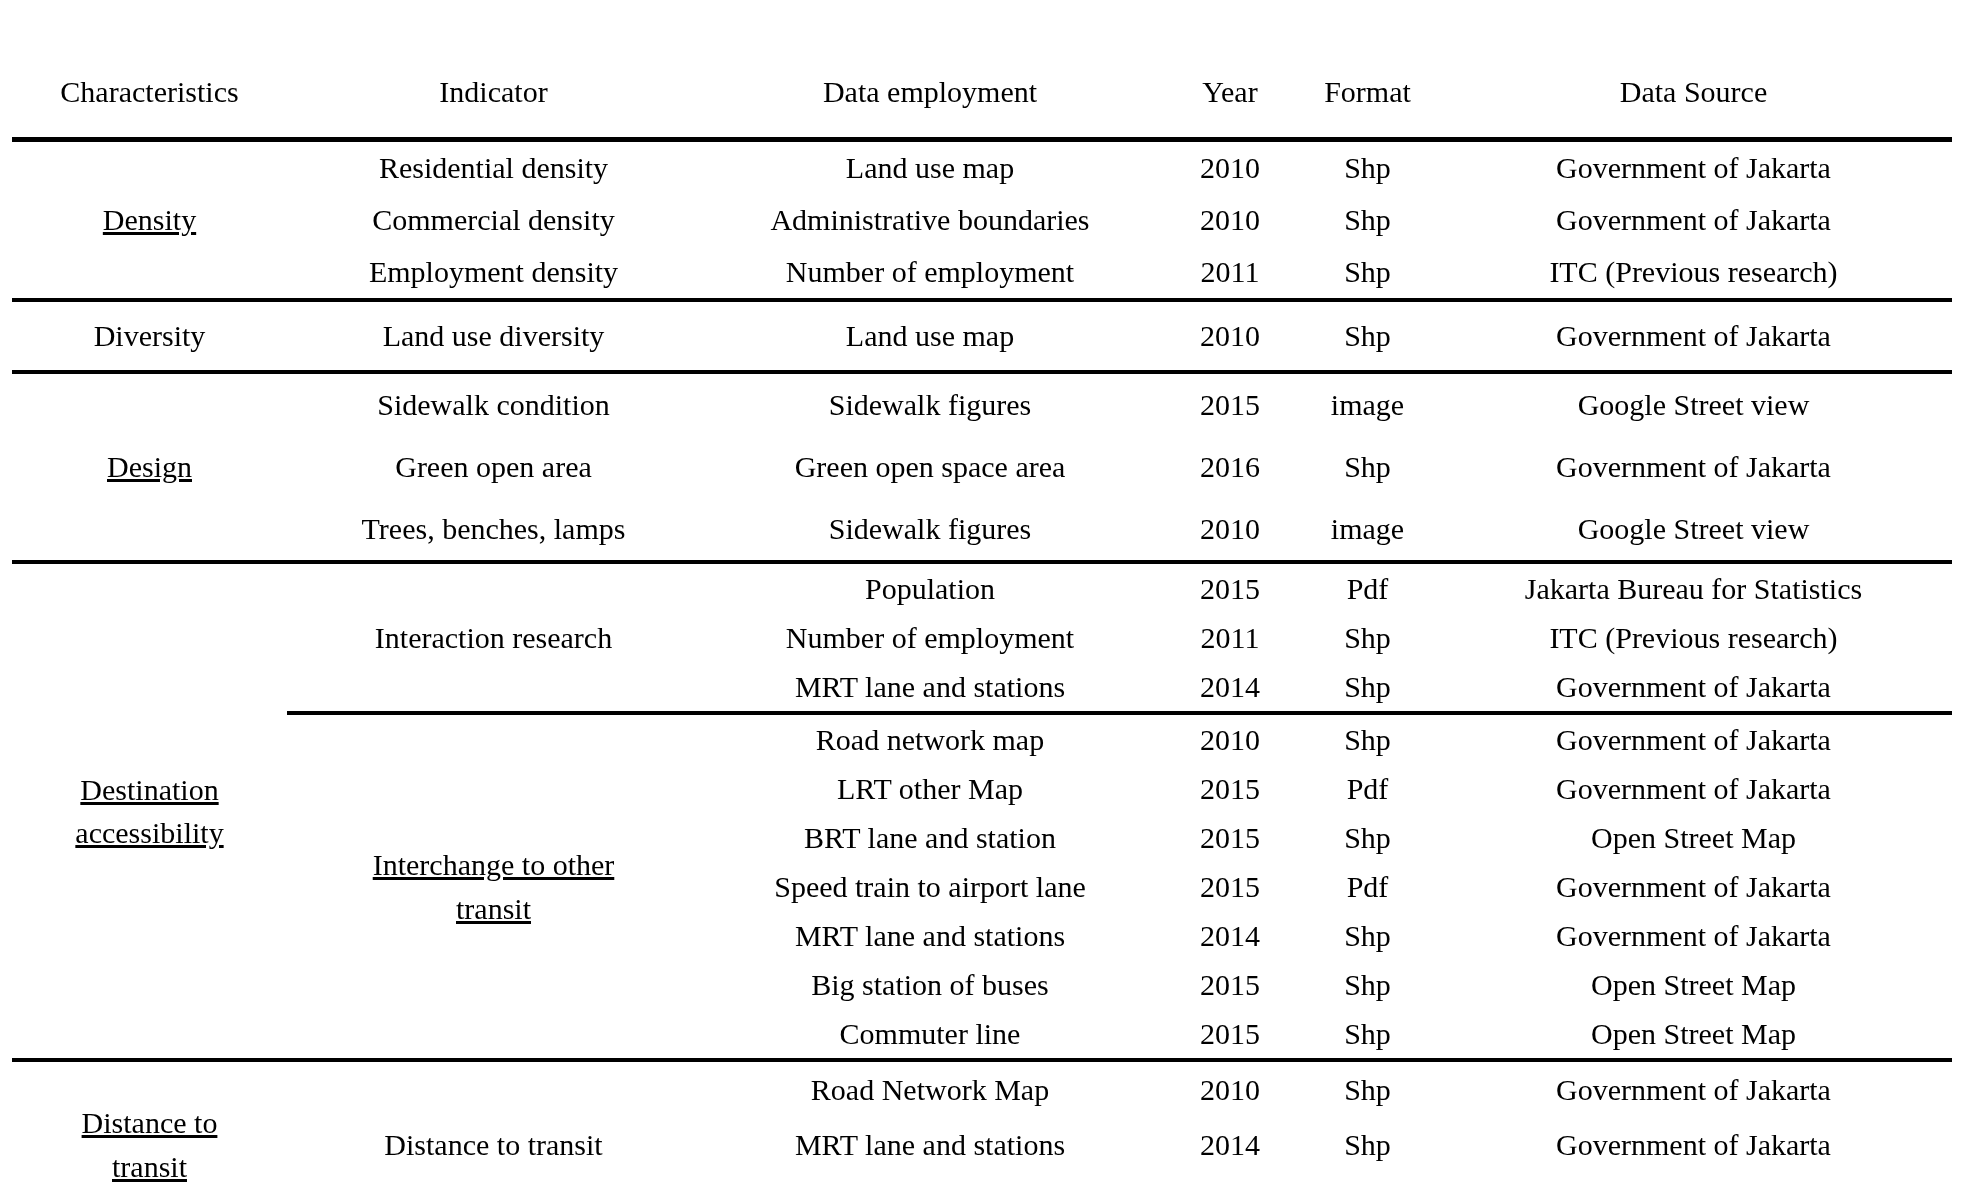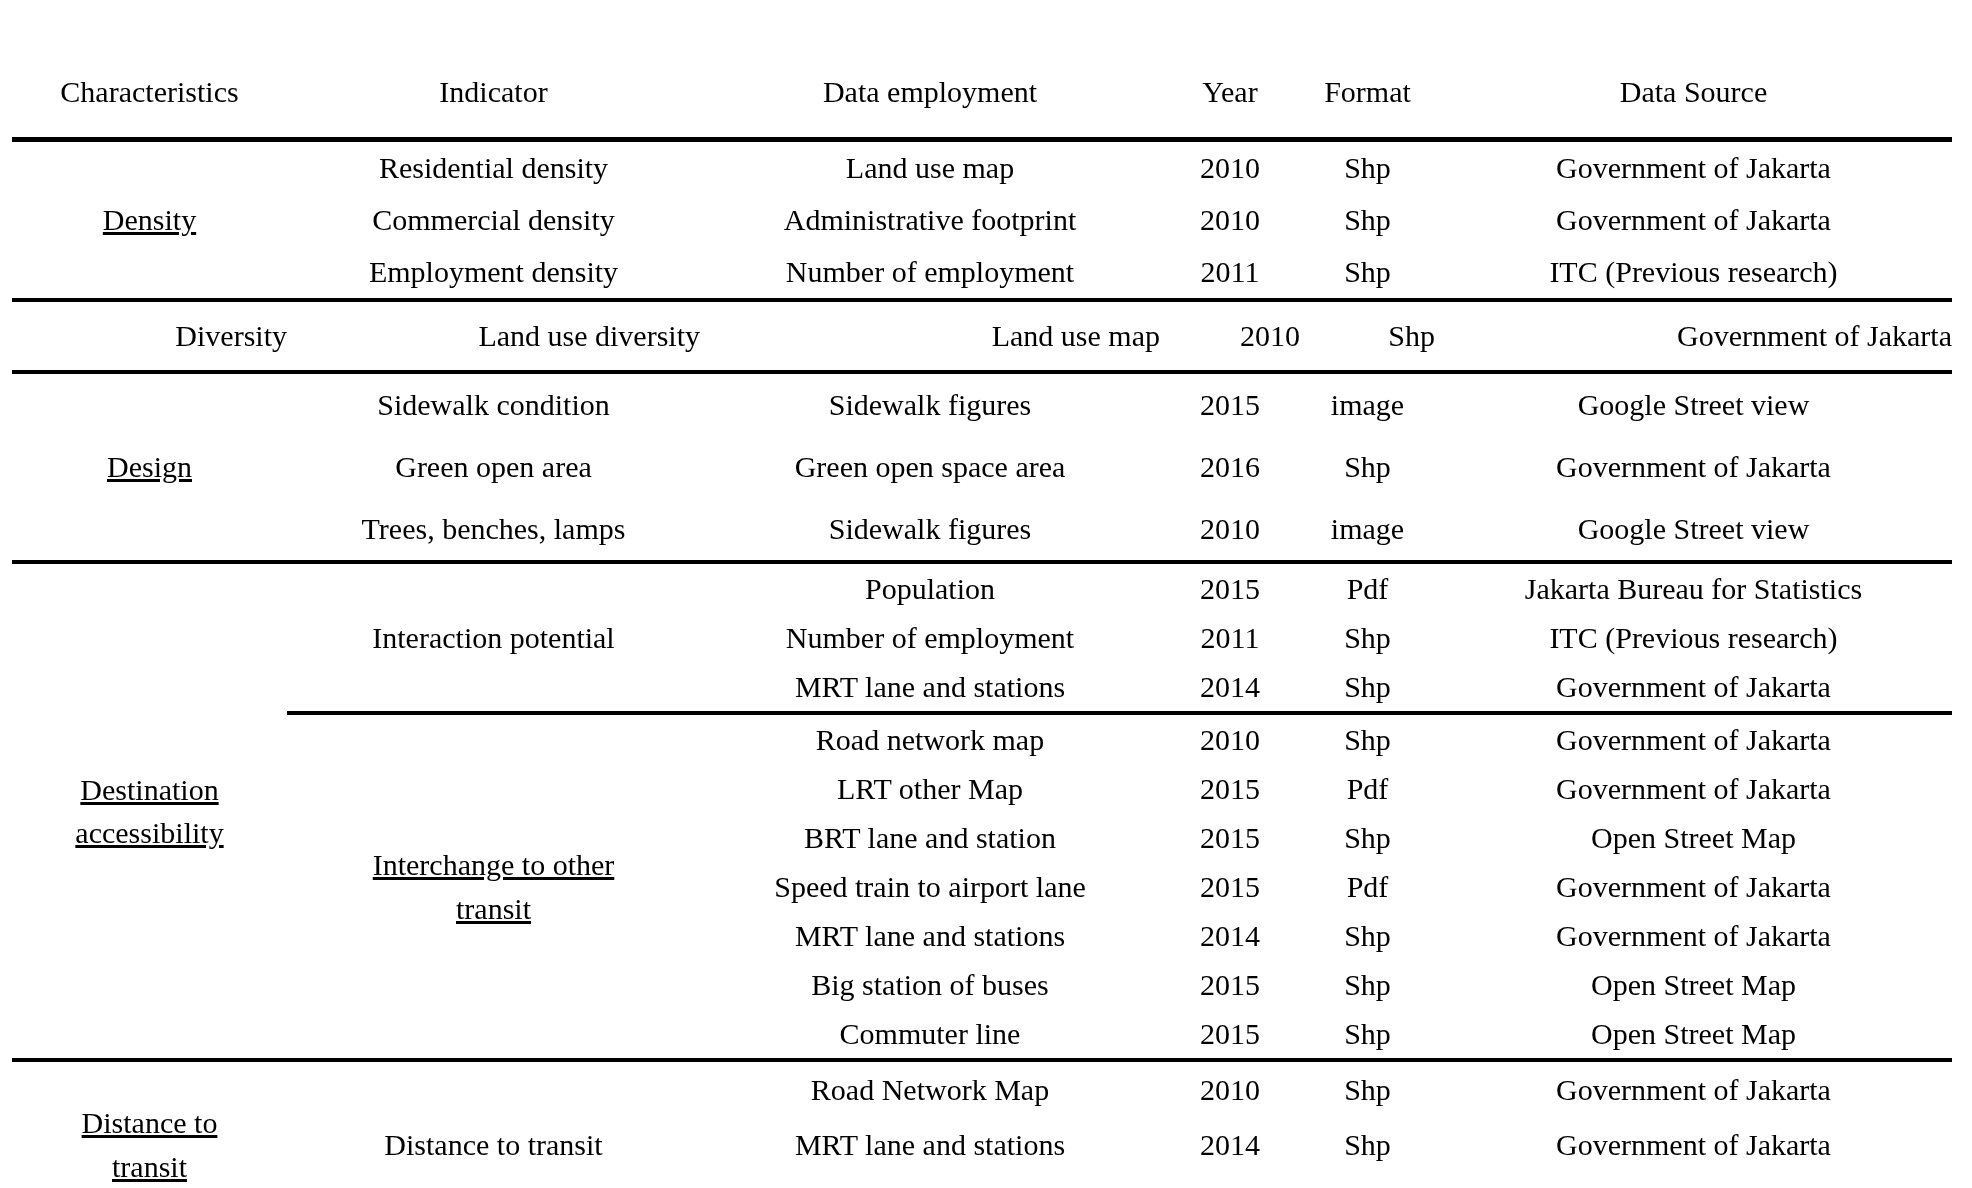--- a/index.html
+++ b/index.html
@@ -31,21 +31,21 @@
   }
   thead th {
     height: 90px;
     font-weight: normal;
     border-bottom: 5px solid #000;
   }
   tbody + tbody {
     border-top: 4px solid #000;
   }
   tbody.s0 td { height: 52px; }
-  tbody.s1 td { height: 68px; text-align: right; }
+  tbody.s1 td { height: 68px; }
   tbody.s2 td { height: 62px; }
   tbody.s3 td { height: 49px; }
   tbody.s4 td { height: 55px; }
   .pre { white-space: pre-line; line-height: 1.45; text-decoration: underline; }
   tr.cline-row > td { border-bottom: 4px solid #000; }
   td.cline-cell { border-bottom: 4px solid #000; }
 </style>
 </head>
 <body>
 
@@ -74,21 +74,21 @@
     <tr>
       <td rowspan="3" class="pre">Density</td>
       <td>Residential density</td>
       <td>Land use map</td>
       <td>2010</td>
       <td>Shp</td>
       <td>Government of Jakarta</td>
     </tr>
     <tr>
       <td>Commercial density</td>
-      <td>Administrative footprint</td>
+      <td>Administrative boundaries</td>
       <td>2010</td>
       <td>Shp</td>
       <td>Government of Jakarta</td>
     </tr>
     <tr>
       <td>Employment density</td>
       <td>Number of employment</td>
       <td>2011</td>
       <td>Shp</td>
       <td>ITC (Previous research)</td>
@@ -128,21 +128,21 @@
       <td>2010</td>
       <td>image</td>
       <td>Google Street view</td>
     </tr>
   </tbody>
 
   <tbody class="s3">
     <tr>
       <td rowspan="10" class="pre">Destination
 accessibility</td>
-      <td rowspan="3" class="cline-cell">Interaction potential</td>
+      <td rowspan="3" class="cline-cell">Interaction research</td>
       <td>Population</td>
       <td>2015</td>
       <td>Pdf</td>
       <td>Jakarta Bureau for Statistics</td>
     </tr>
     <tr>
       <td>Number of employment</td>
       <td>2011</td>
       <td>Shp</td>
       <td>ITC (Previous research)</td>

